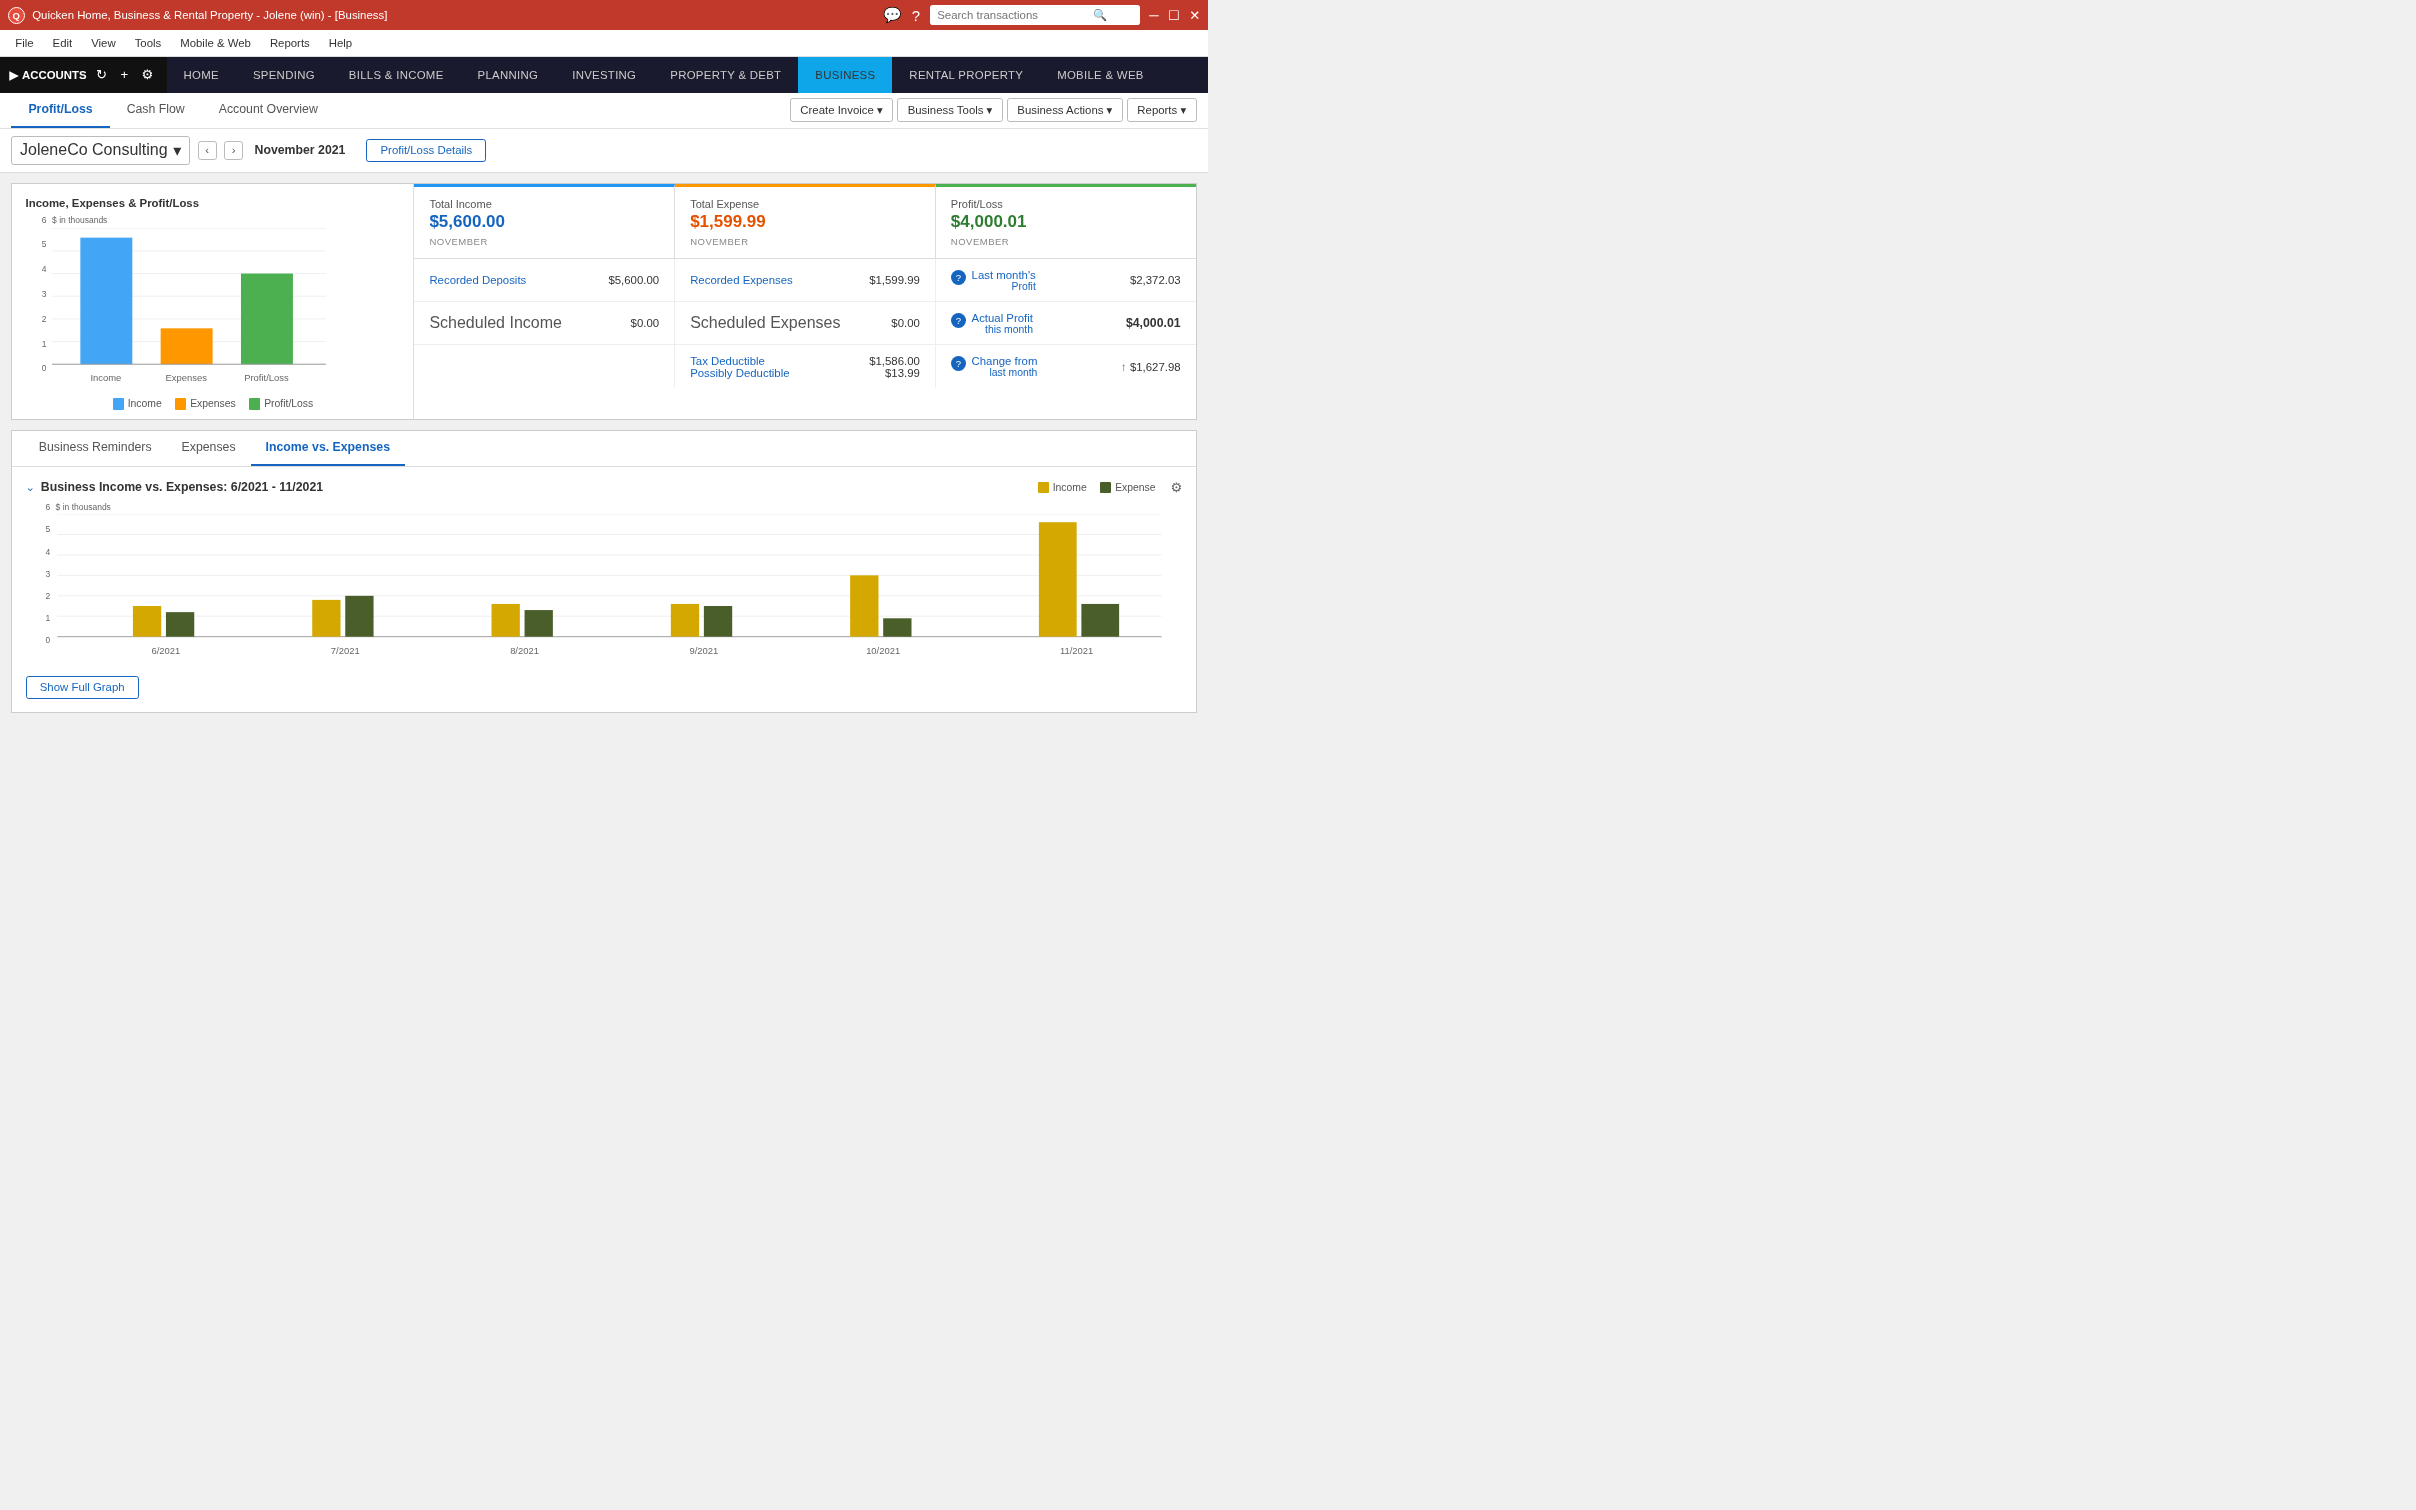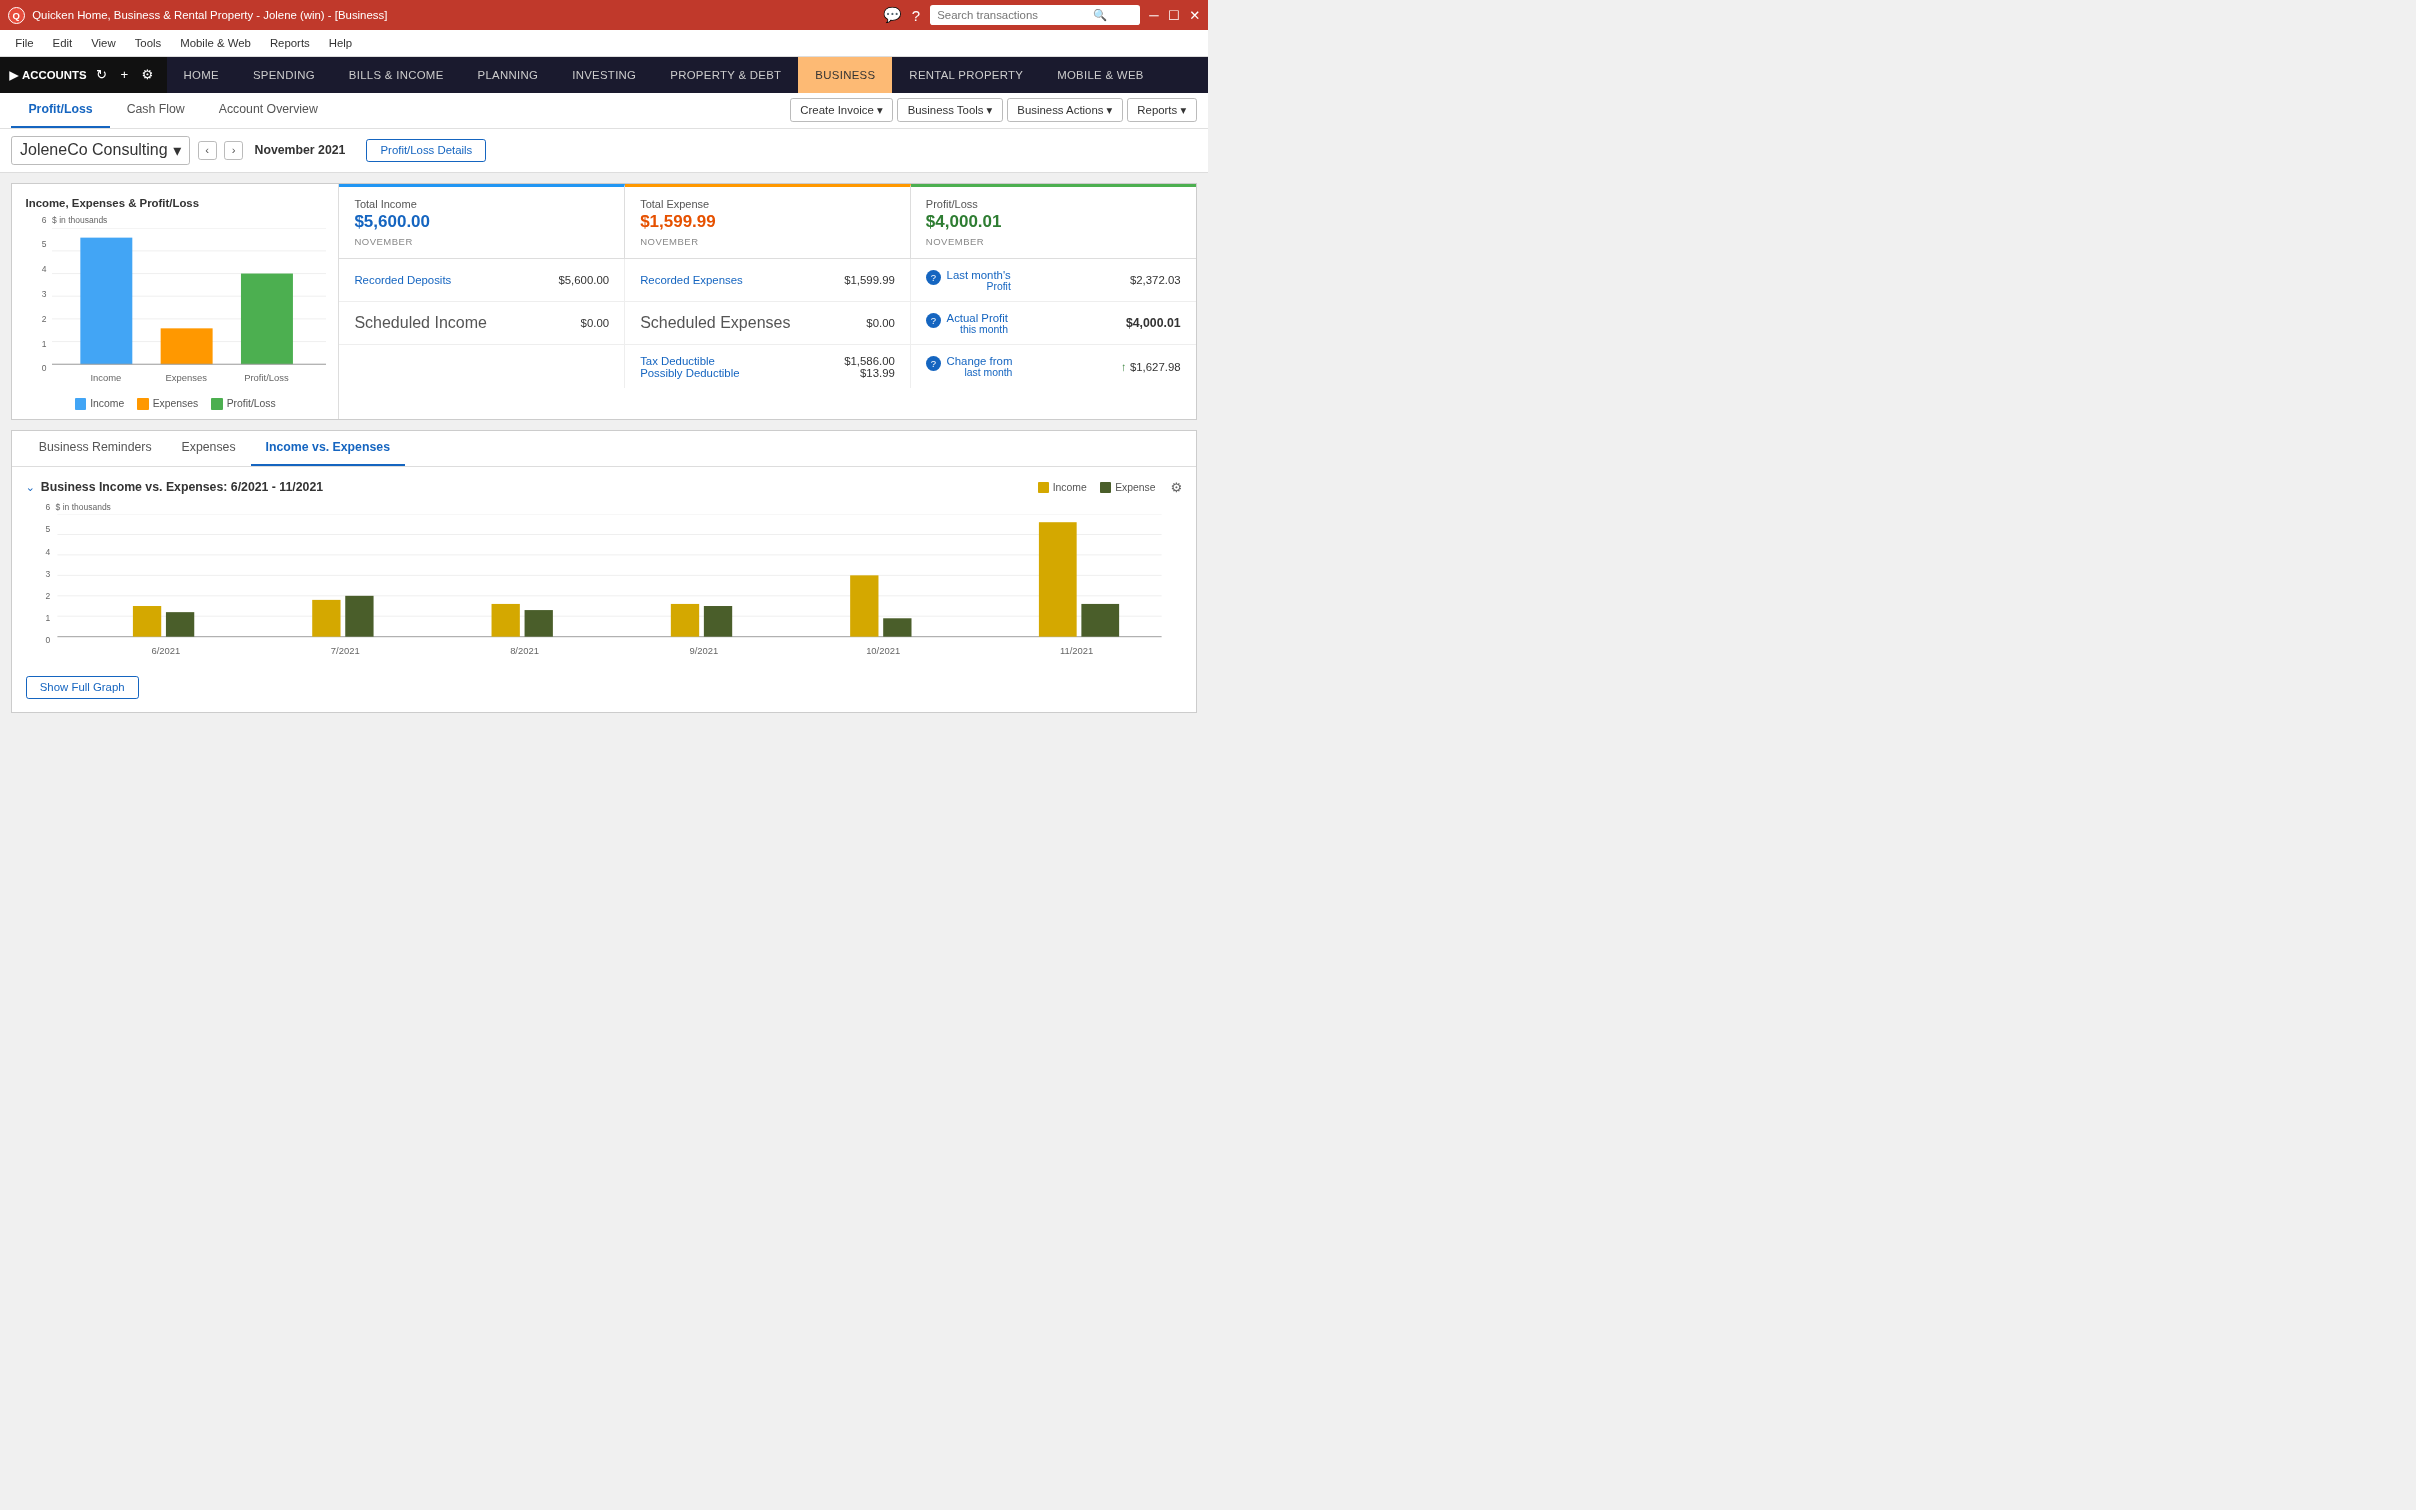--- a/index.html
+++ b/index.html
@@ -19,21 +19,21 @@
     .menubar { background: white; display: flex; align-items: center; padding: 0 7.6px; height: 26.5px; border-bottom: 0.9px solid #ddd; gap: 3.8px; }
     .menubar-item { padding: 3.8px 7.6px; cursor: pointer; font-size: 11.4px; color: #333; }
 
     
     .navbar { background: #1a1a2e; display: flex; align-items: stretch; height: 36px; }
     .nav-left { display: flex; align-items: center; gap: 5.7px; padding: 0 9.5px; background: #111; }
     .nav-accounts { color: white; font-size: 11.4px; font-weight: bold; display: flex; align-items: center; gap: 3.8px; cursor: pointer; }
     .nav-icon-btn { color: white; font-size: 13.2px; cursor: pointer; padding: 1.9px 3.8px; }
     .nav-items { display: flex; flex: 1; }
     .nav-item { color: #ccc; font-size: 11.4px; font-weight: 500; display: flex; align-items: center; padding: 0 17px; cursor: pointer; letter-spacing: 0.3px; }
-    .nav-item.selected { background: #fdba74; color: #333; }
+    .nav-item.selected { background: #0ea5e9; color: #333; }
 
     
     .subnav { background: white; display: flex; align-items: center; justify-content: space-between; padding: 0 11.4px; border-bottom: 1.9px solid #e0e0e0; height: 36px; }
     .subnav-left { display: flex; gap: 0; height: 100%; }
     .subnav-tab { padding: 0 17px; display: flex; align-items: center; font-size: 12.3px; color: #555; cursor: pointer; border-bottom: 2.8px solid transparent; height: 100%; }
     .subnav-tab.active { color: #1565c0; border-bottom: 2.8px solid #1565c0; font-weight: 600; }
     .subnav-right { display: flex; align-items: center; gap: 4px; }
     .subnav-btn { background: white; border: 0.9px solid #bbb; border-radius: 2.8px; padding: 3.8px 9.5px; font-size: 11.4px; cursor: pointer; display: flex; align-items: center; gap: 3.8px; color: #333; }
 
     
@@ -43,21 +43,21 @@
     .month-label { font-size: 12.3px; font-weight: 600; color: #333; margin: 0 3.8px; text-align: right; }
     .detail-btn { background: white; border: 1.9px solid #1565c0; color: #1565c0; border-radius: 2.8px; padding: 4.7px 13.2px; font-size: 11.4px; cursor: pointer; font-weight: 500; margin-left: 9.5px; }
 
     
     .main { padding: 9.5px 11.4px; background: #f0f0f0; }
 
     
     .top-section { display: flex; gap: 0; background: white; border: 0.9px solid #ccc; margin-bottom: 9.5px; }
 
     
-    .chart-area { width: 327px; padding: 13.2px 13.2px 9.5px; border-right: 0.9px solid #ddd; flex-shrink: 0; }
+    .chart-area { width: 402px; padding: 13.2px 13.2px 9.5px; border-right: 0.9px solid #ddd; flex-shrink: 0; }
     .chart-title { font-size: 11.4px; font-weight: 600; color: #333; margin-bottom: 5.7px; }
     .chart-legend { display: flex; gap: 13.2px; margin-top: 5.7px; justify-content: center; }
     .legend-item { display: flex; align-items: center; gap: 3.8px; font-size: 10.4px; color: #555; }
     .legend-color { width: 11.4px; height: 11.4px; border-radius: 0.9px; }
 
     
     .summary-panels { display: flex; flex: 1; flex-direction: column; }
     .summary-top { display: flex; border-bottom: 0.9px solid #ddd; }
     .summary-panel { flex: 1; padding: 11.4px 15px; border-right: 0.9px solid #ddd; }
     .summary-panel:last-child { border-right: none; }

